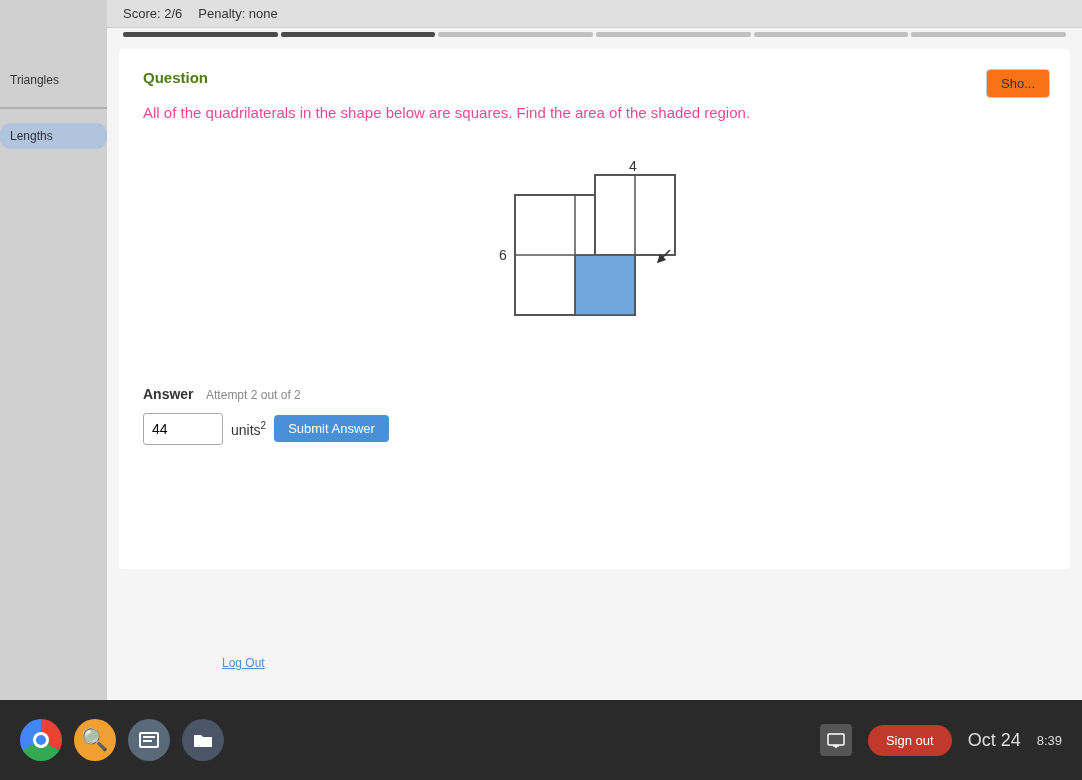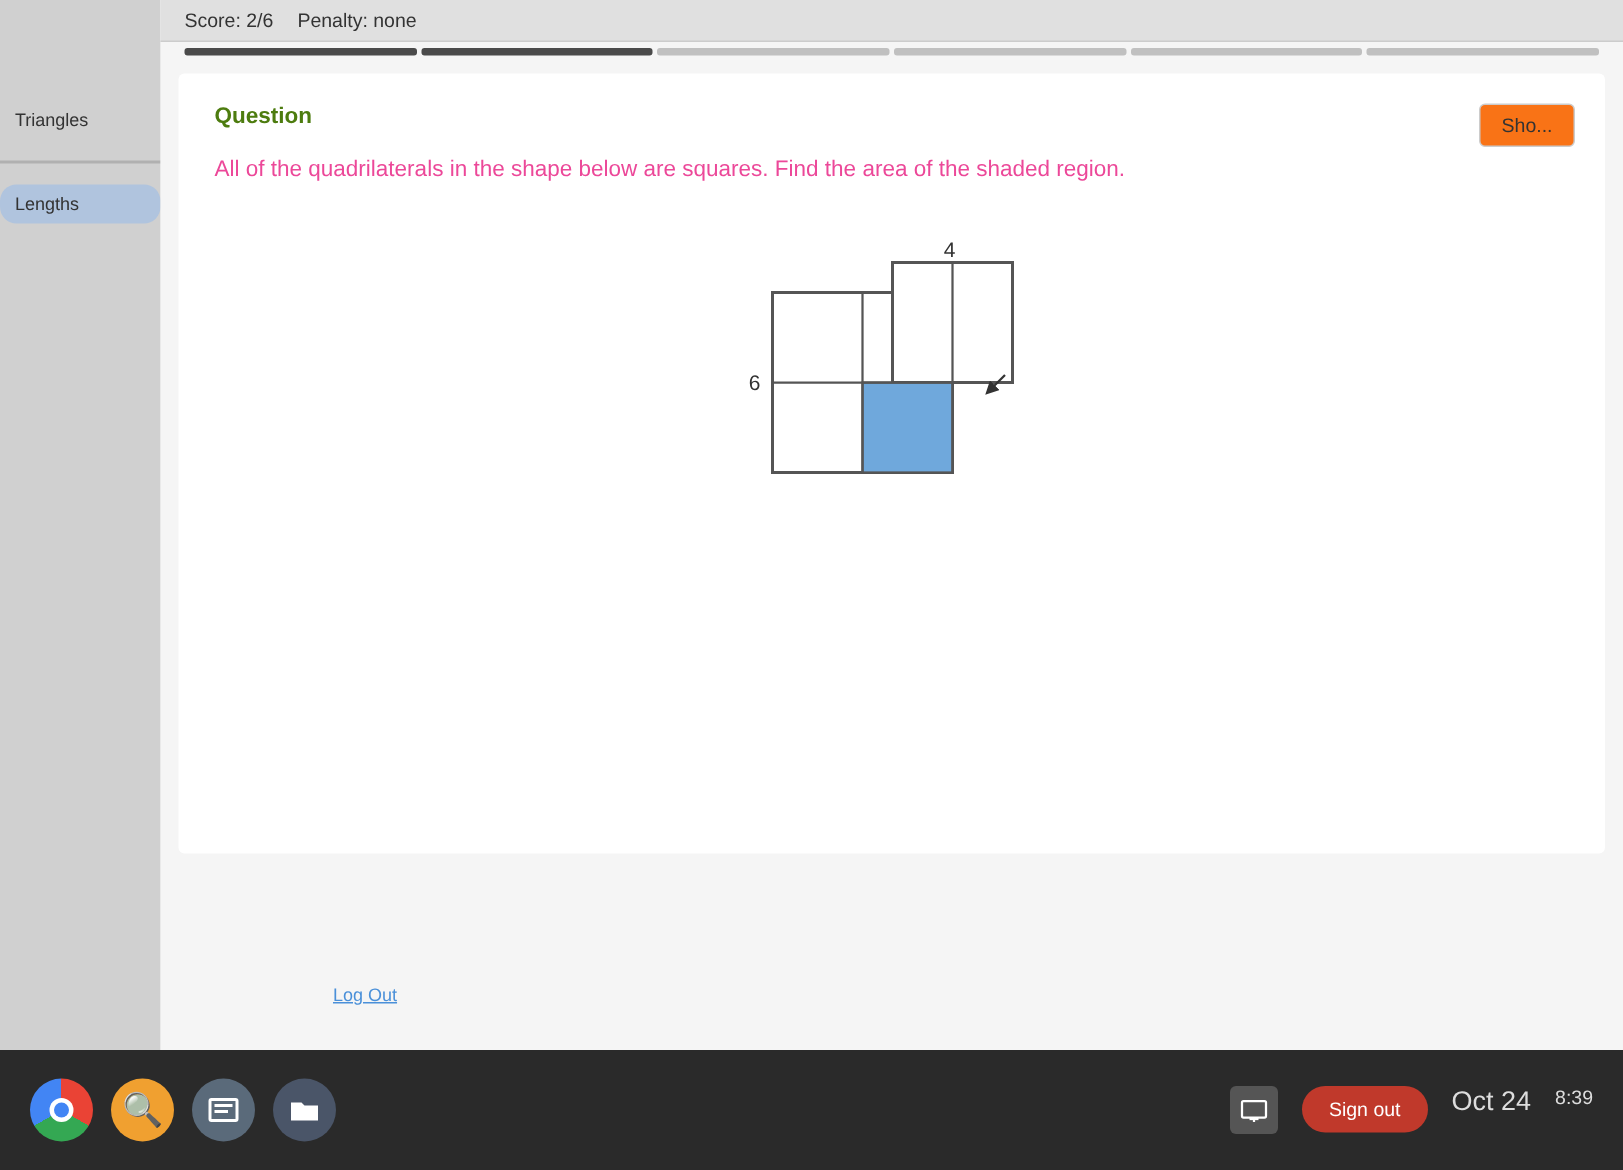--- a/index.html
+++ b/index.html
@@ -226,21 +226,21 @@
       display: flex;
       align-items: center;
       justify-content: center;
       cursor: pointer;
       font-size: 22px;
     }
 
     .taskbar-right {
       margin-left: auto;
       display: flex;
-      align-items: flex-start;
+      align-items: center;
       gap: 16px;
     }
 
     .screen-icon {
       width: 32px;
       height: 32px;
       background: #555;
       border-radius: 4px;
       display: flex;
       align-items: center;
@@ -333,20 +333,29 @@
 
           <line x1="185" y1="95" x2="175" y2="105" stroke="#333" stroke-width="1.5" marker-end="url(#arrow)"></line>
           <defs>
             <marker id="arrow" markerWidth="6" markerHeight="6" refX="3" refY="3" orient="auto">
               <path d="M0,0 L0,6 L6,3 z" fill="#333"></path>
             </marker>
           </defs>
         </svg>
       </div>
 
+      <div class="answer-section">
+        <span class="answer-label">Answer</span>
+        <span class="attempt-text">Attempt 2 out of 2</span>
+        <div class="answer-input-row">
+          <input class="answer-input" type="text" value="44" style="">
+          <span class="units-label">units<sup>2</sup></span>
+          <button class="submit-btn">Submit Answer</button>
+        </div>
+      </div>
     </div>
 
     <div class="logout-link">Log Out</div>
   </div>
 </div>
 
 <div class="taskbar">
 
   <div class="taskbar-icon" style="background: conic-gradient(#ea4335 0deg 120deg, #34a853 120deg 240deg, #4285f4 240deg 360deg); border-radius: 50%; position: relative;">
     <div style="position:absolute; width:16px; height:16px; background:#fff; border-radius:50%; top:50%; left:50%; transform:translate(-50%,-50%);"></div>

